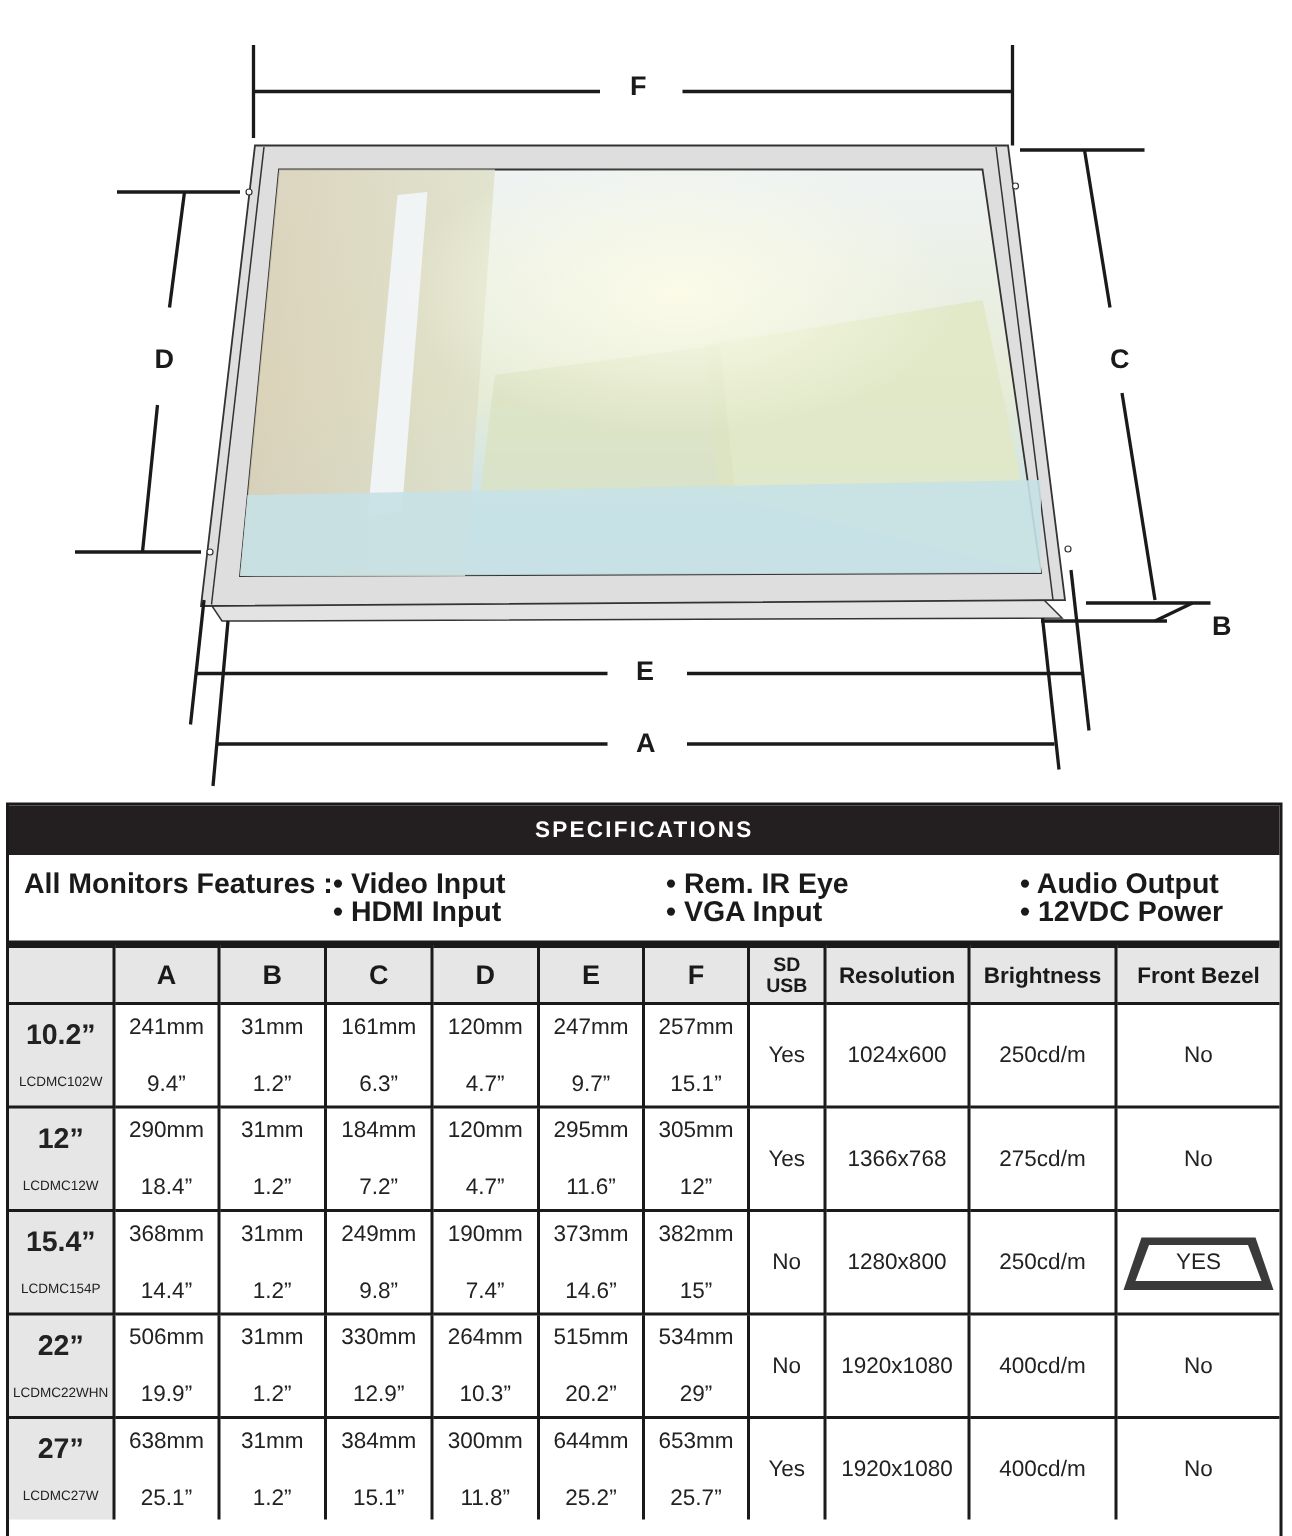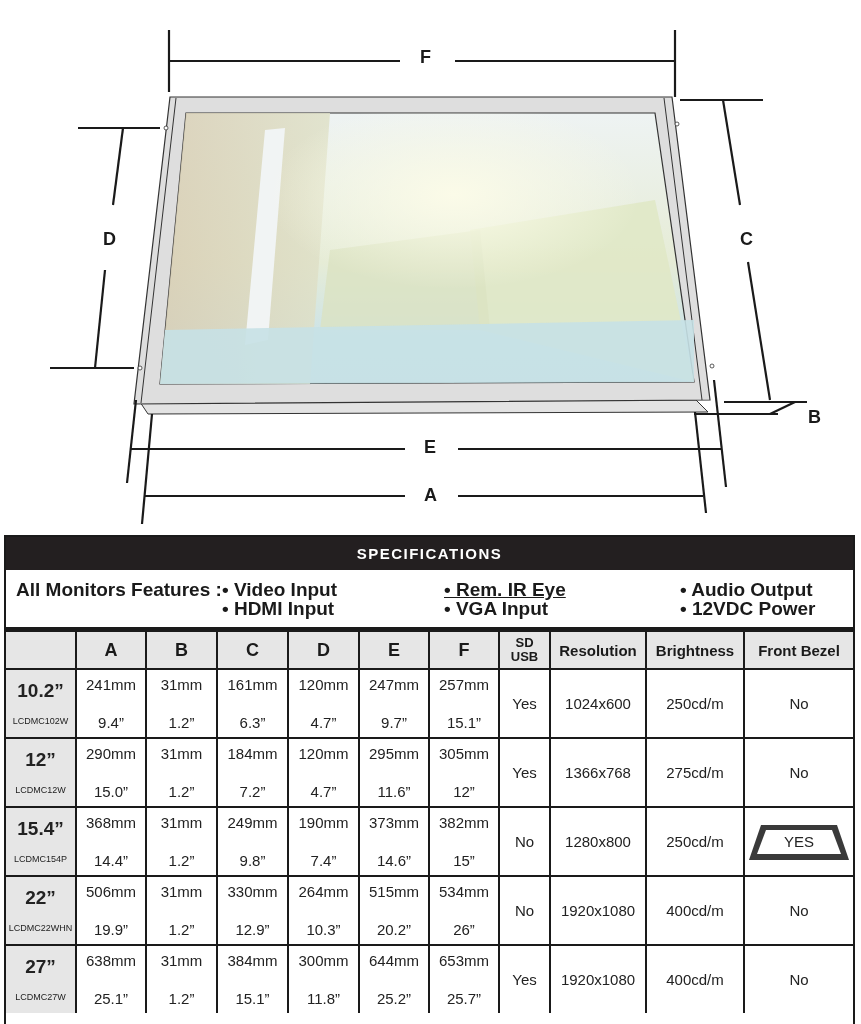--- a/index.html
+++ b/index.html
@@ -109,21 +109,21 @@
   <span class="dim-label" style="left:424px;top:438px;">E</span>
   <span class="dim-label" style="left:424px;top:486px;">A</span>
 </div>
 
 <div class="specs">
   <div class="specs-title">SPECIFICATIONS</div>
   <div class="features">
     <span class="lead">All Monitors Features :</span>
     <span class="feat" style="left:216px;top:9px;">• Video Input</span>
     <span class="feat" style="left:216px;top:28px;">• HDMI Input</span>
-    <span class="feat" style="left:438px;top:9px;text-decoration:underline;">• Rem. IR Eye</span>
+    <span class="feat" style="left:438px;top:9px;">• Rem. IR Eye</span>
     <span class="feat" style="left:438px;top:28px;">• VGA Input</span>
     <span class="feat" style="left:674px;top:9px;">• Audio Output</span>
     <span class="feat" style="left:674px;top:28px;">• 12VDC Power</span>
   </div>
 
   <table class="spec">
     <colgroup>
       <col style="width:70px">
         <col style="width:70px">
         <col style="width:71px">
@@ -200,21 +200,21 @@
   </tr>
 
   <tr>
     <td class="model">
       <span class="size">12”</span>
       <span class="code">LCDMC12W</span>
     </td>
     <td>
             <div class="dual">
               <span>290mm</span>
-              <span>15.0”</span>
+              <span>18.4”</span>
             </div>
           </td>
     <td>
             <div class="dual">
               <span>31mm</span>
               <span>1.2”</span>
             </div>
           </td>
     <td>
             <div class="dual">
@@ -329,21 +329,21 @@
           </td>
     <td>
             <div class="dual">
               <span>515mm</span>
               <span>20.2”</span>
             </div>
           </td>
     <td>
             <div class="dual">
               <span>534mm</span>
-              <span>26”</span>
+              <span>29”</span>
             </div>
           </td>
     <td>No</td>
     <td>1920x1080</td>
     <td>400cd/m</td>
     <td><span>No</span></td>
   </tr>
 
   <tr>
     <td class="model">

